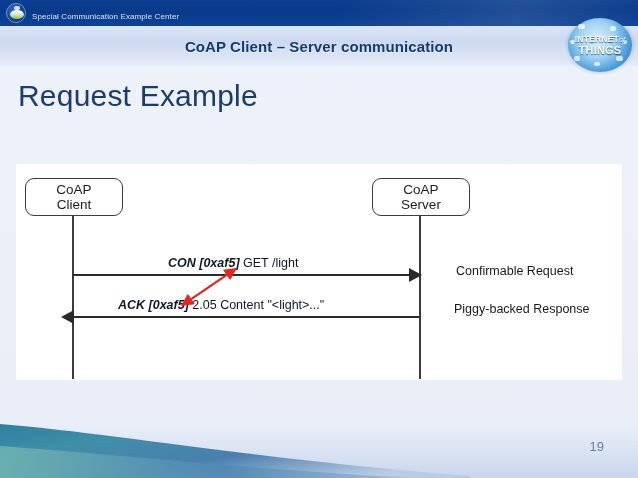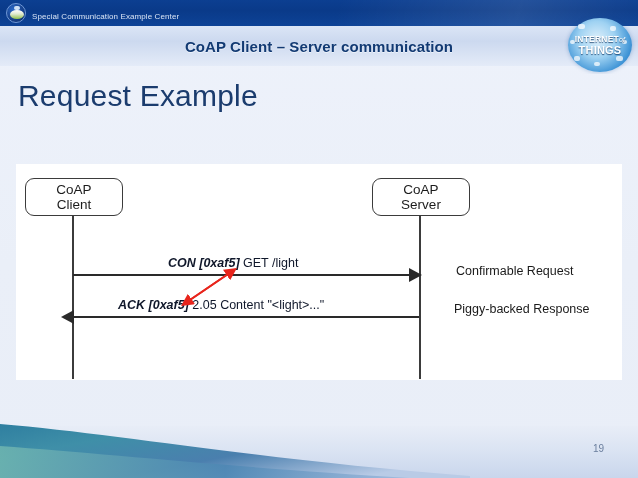--- a/index.html
+++ b/index.html
@@ -96,21 +96,21 @@
   .res-label{left:102px;top:134px;}
 
   .note{position:absolute;font-size:12.5px;color:#1a1a1a;white-space:nowrap;
     font-family:"Liberation Sans", sans-serif;}
   .note-1{left:440px;top:100px;}
   .note-2{left:438px;top:138px;}
 
   .red-arrow{position:absolute;left:160px;top:100px;width:70px;height:46px;}
 
   
-  .page-num{position:absolute;right:34px;bottom:24px;font-size:10px;color:#6b7f9e;}
+  .page-num{position:absolute;right:34px;bottom:24px;font-size:13px;color:#6b7f9e;}
 </style>
 </head>
 <body>
 
 <div id="slide">
 
   <div class="bg-base"></div>
   <div class="bg-bottom-band"></div>
 
   <svg class="bg-swoosh" viewBox="0 0 470 62" preserveAspectRatio="none">

